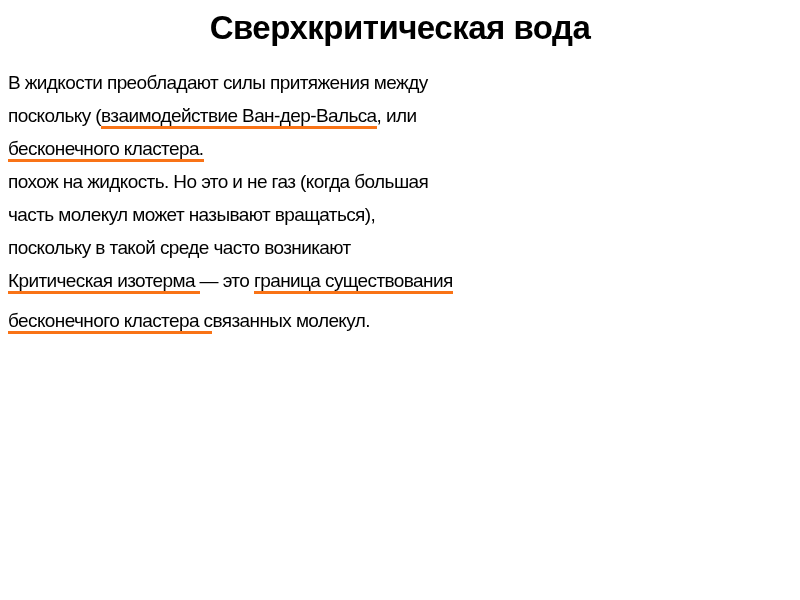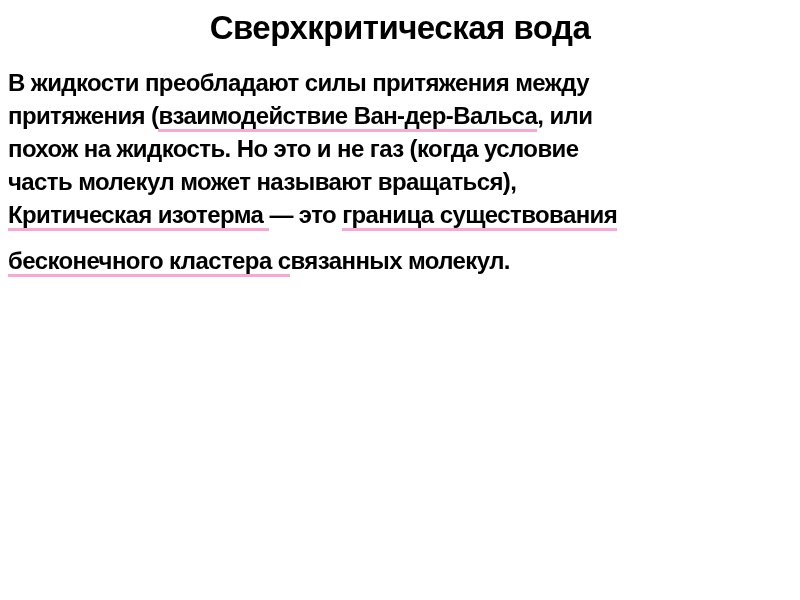--- a/index.html
+++ b/index.html
@@ -13,34 +13,36 @@
   .title {
     margin: 0; padding-top: 8px;
     text-align: center;
     font-size: 33px; font-weight: bold;
     letter-spacing: -0.5px;
     line-height: 40px;
   }
   .body-text {
     margin-top: 18px;
     padding: 0 6px 0 8px;
-    font-size: 24px; font-weight: bold;
+    font-size: 19px; font-weight: normal;
     letter-spacing: -0.6px;
     line-height: 33px;
   }
   .line { white-space: nowrap; }
-  .gap-before { margin-top: 13px; }
-  .u { border-bottom: 3px solid #f9a8d4; }
+  .gap-before { margin-top: 7px; }
+  .u { border-bottom: 3px solid #f97316; }
 </style>
 </head>
 <body>
 
 <div class="slide">
   <h1 class="title">Сверхкритическая вода</h1>
   <div class="body-text">
     <div class="line"><span>В жидкости преобладают силы притяжения между</span></div>
-    <div class="line"><span>притяжения (</span><span class="u">взаимодействие Ван-дер-Вальса</span><span>, или</span></div>
-    <div class="line"><span>похож на жидкость. Но это и не газ (когда условие</span></div>
+    <div class="line"><span>поскольку (</span><span class="u">взаимодействие Ван-дер-Вальса</span><span>, или</span></div>
+    <div class="line"><span class="u">бесконечного кластера.</span></div>
+    <div class="line"><span>похож на жидкость. Но это и не газ (когда большая</span></div>
     <div class="line"><span>часть молекул может называют вращаться),</span></div>
+    <div class="line"><span>поскольку в такой среде часто возникают</span></div>
     <div class="line"><span class="u">Критическая изотерма </span><span>— это </span><span class="u">граница существования</span></div>
     <div class="line gap-before"><span class="u">бесконечного кластера с</span><span>вязанных молекул.</span></div>
   </div>
 </div>
 
 </body></html>

